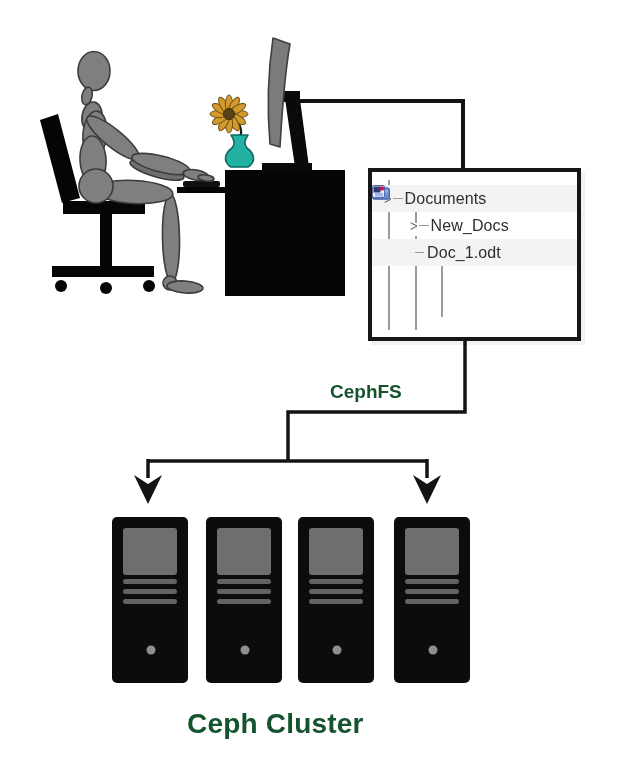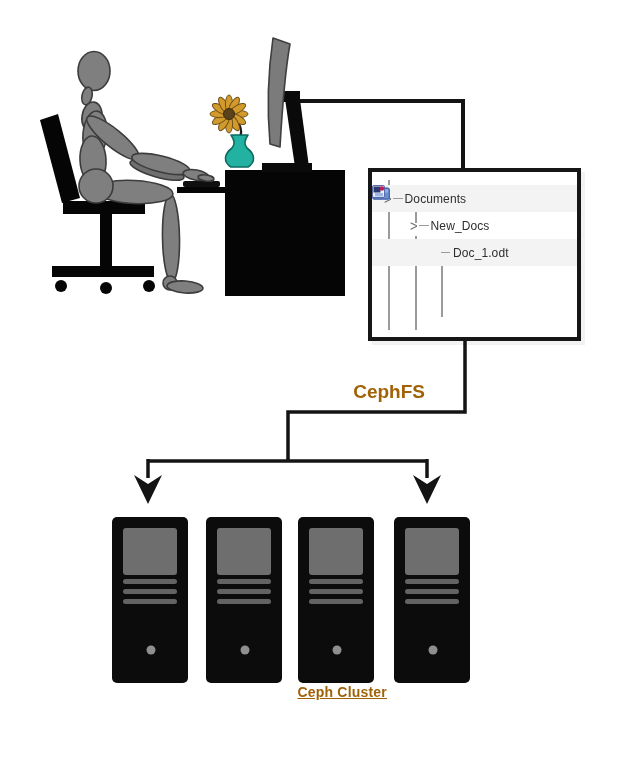--- a/index.html
+++ b/index.html
@@ -13,37 +13,37 @@
   .panel{
     position:absolute;left:368px;top:168px;width:205px;height:165px;
     background:#ffffff;border:4px solid #161616;
     box-shadow:4px 4px 0 rgba(0,0,0,0.05);
   }
   .rows{position:absolute;left:0;top:13px;right:0;}
   .trow{height:27px;display:flex;align-items:center;white-space:nowrap;}
   .trow:nth-child(odd){background:#f3f3f3;}
   .trow.r0{padding-left:12px;}
   .trow.r1{padding-left:38px;}
-  .trow.r2{padding-left:69px;}
+  .trow.r2{padding-left:43px;}
   .expander{color:#6f6f6f;font-size:13px;line-height:1;margin-right:1px;transform:scaleY(1.15);}
   .dash{width:10px;height:1.5px;background:#9b9b9b;margin-right:2px;flex:none;}
   .branch{width:9px;height:1.5px;background:#9b9b9b;margin-right:3px;flex:none;}
   .ticon{flex:none;margin-right:5px;display:block;}
-  .tlabel{font-size:12px;color:#2e2e2e;letter-spacing:0.1px;}
+  .tlabel{font-size:16px;color:#2e2e2e;letter-spacing:0.1px;}
   .vline{position:absolute;width:1.5px;background:#9b9b9b;}
   .v1a{left:16px;top:8px;height:11px;}
   .v1b{left:16px;top:37px;height:121px;}
   .v2a{left:43px;top:40px;height:11px;}
   .v2b{left:43px;top:64px;height:94px;}
   .v3{left:69px;top:72px;height:73px;}
 
   
-  .lbl{position:absolute;font-weight:700;color:#a16207;text-align:right;}
+  .lbl{position:absolute;font-weight:700;color:#14532d;text-align:left;}
   .lbl.cephfs{left:330px;top:381px;width:95px;font-size:19px;}
-  .lbl.cluster{left:187px;top:684px;width:200px;font-size:14px;letter-spacing:0.2px;text-decoration:underline;}
+  .lbl.cluster{left:187px;top:708px;width:200px;font-size:28px;letter-spacing:0.2px;}
 </style>
 </head>
 <body>
 
 <div class="stage">
 
   <svg width="631" height="757" viewBox="0 0 631 757">
 
     <path d="M296,101 H463 V168" fill="none" stroke="#141414" stroke-width="4"></path>
 

